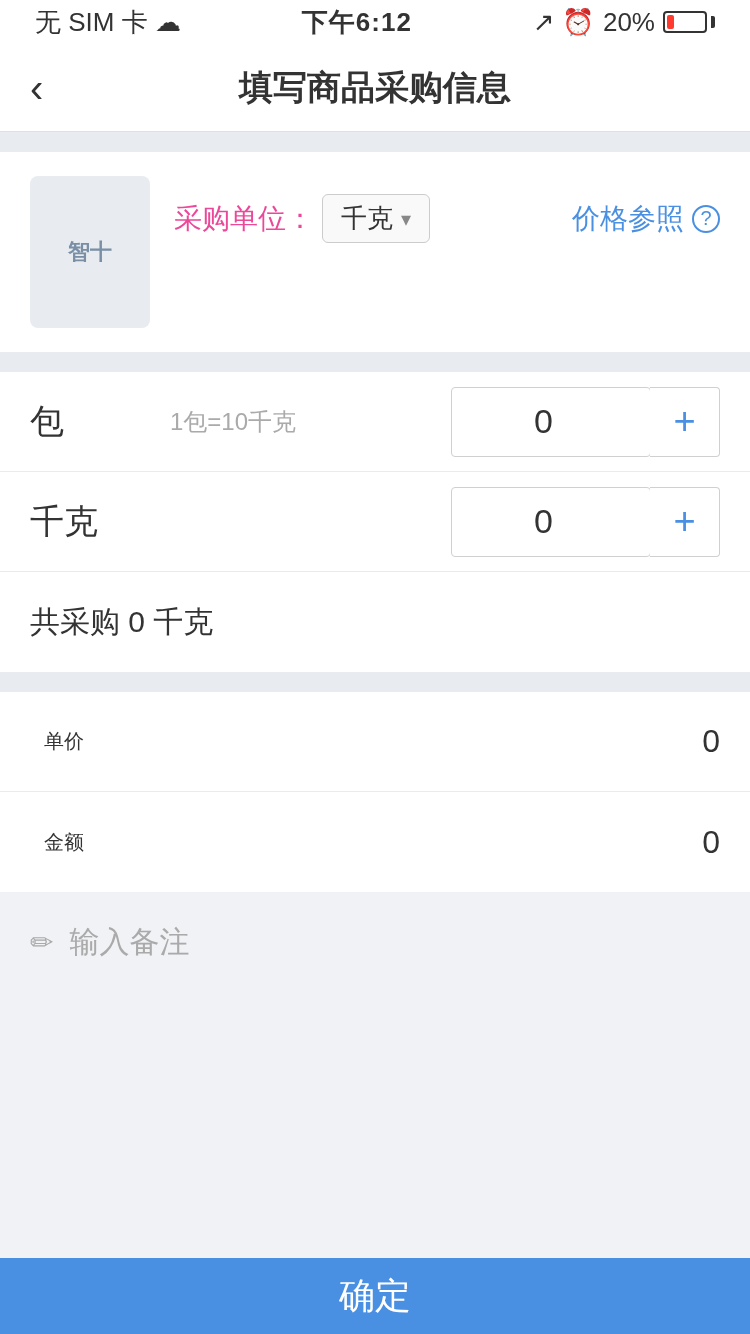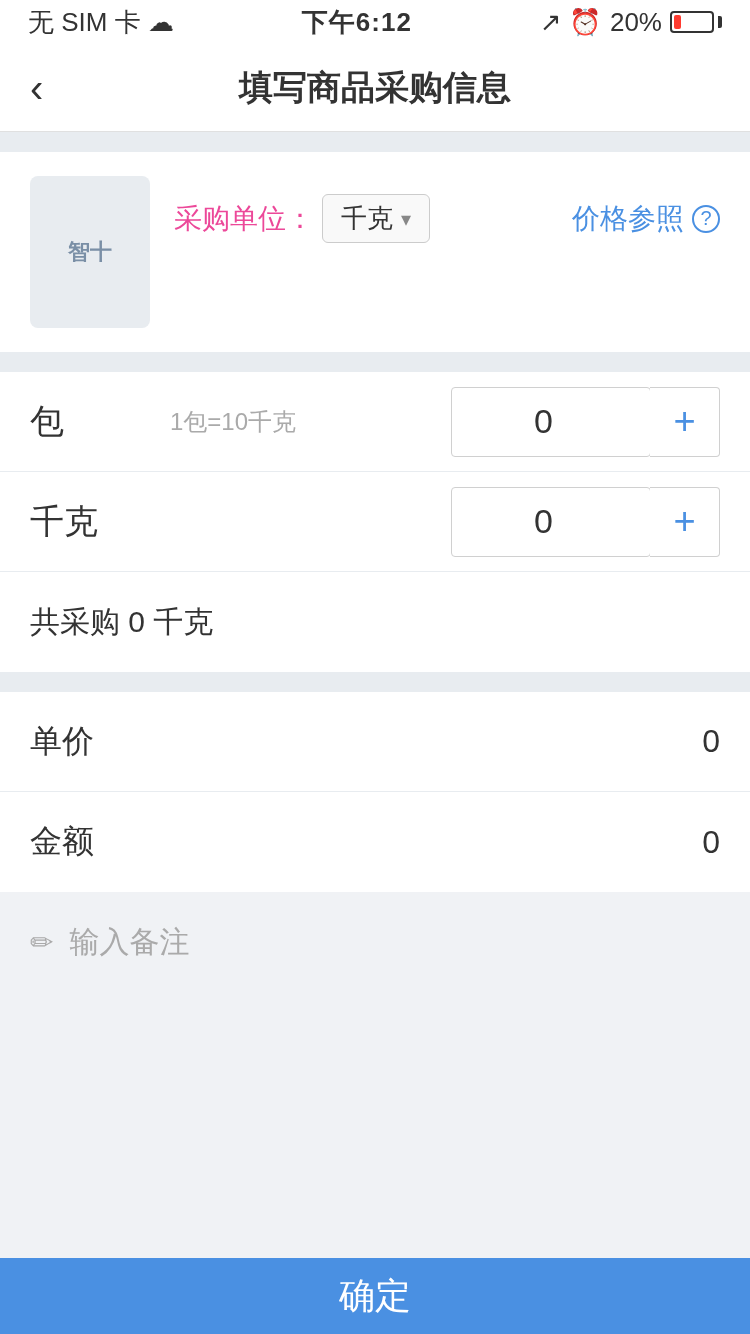--- a/index.html
+++ b/index.html
@@ -14,21 +14,21 @@
     }
 
     
     .status-bar {
       width: 100%;
       height: 44px;
       background: #fff;
       display: flex;
       align-items: center;
       justify-content: space-between;
-      padding: 0 28px;
+      padding: 0 35px;
       font-size: 28px;
       font-weight: 500;
     }
     .status-left {
       display: flex;
       align-items: center;
       gap: 10px;
       font-size: 26px;
     }
     .status-center {
@@ -276,22 +276,23 @@
     }
     .info-row {
       display: flex;
       align-items: center;
       justify-content: space-between;
       padding: 0 30px;
       height: 100px;
       border-bottom: 1px solid #e8ecf0;
     }
     .info-label {
-      font-size: 32px;
-      color: #333;
+      font-size: 20px;
+      color: #333;
+      margin-left: 14px;
     }
     .info-value {
       font-size: 32px;
       color: #333;
     }
 
     
     .remark-section {
       background: #f0f2f5;
       padding: 30px;

